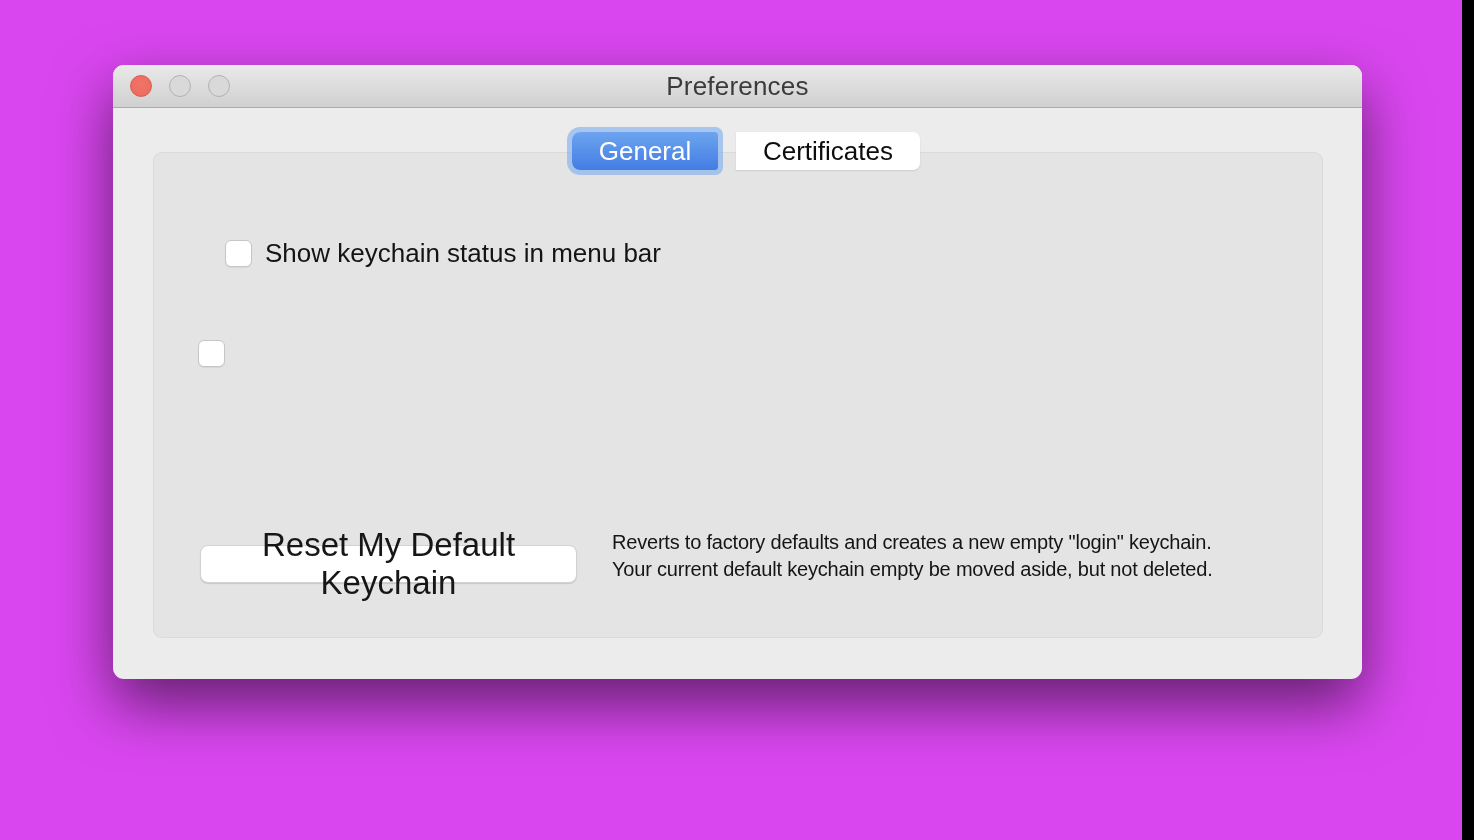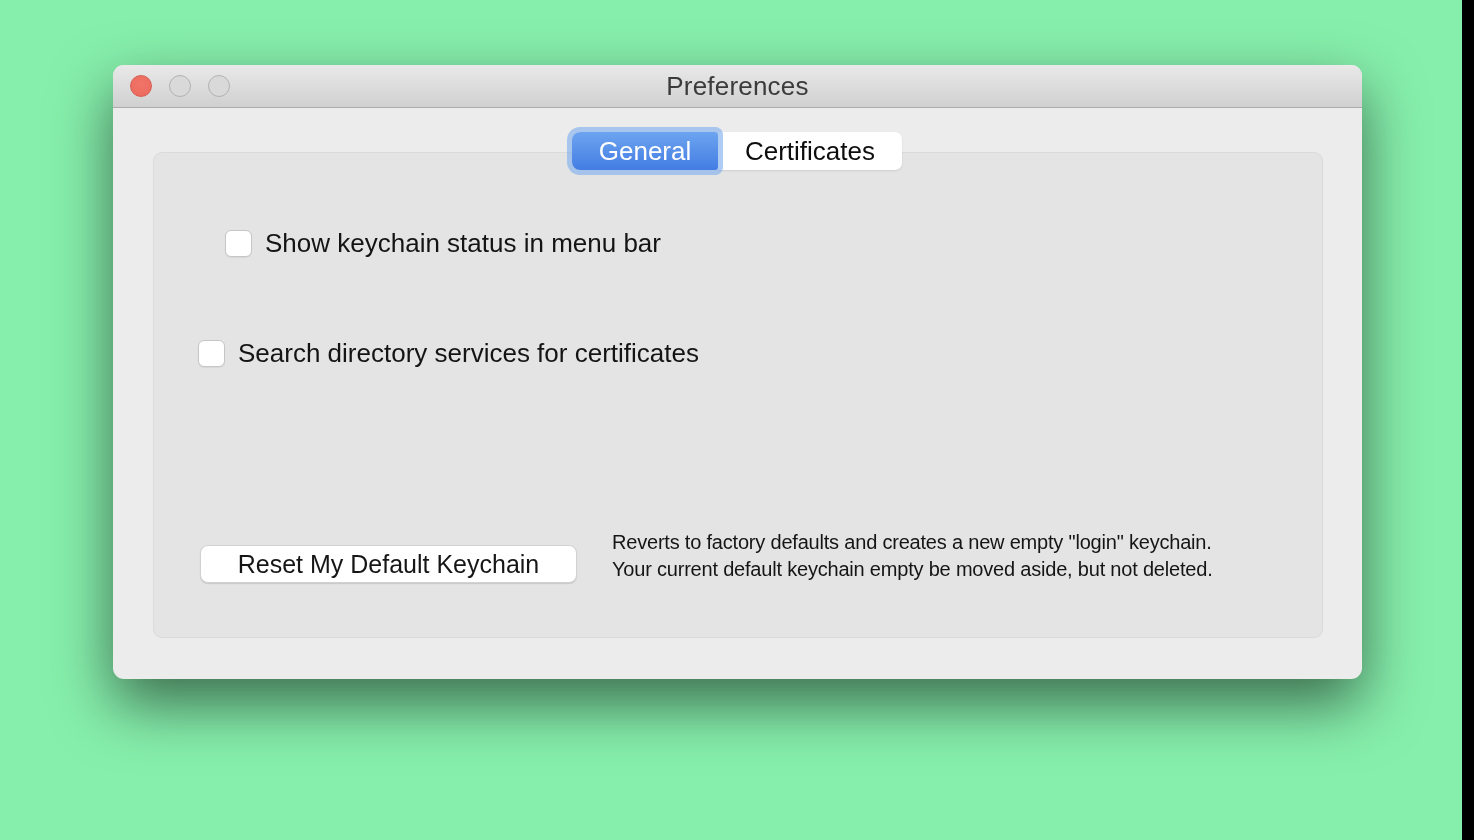--- a/index.html
+++ b/index.html
@@ -8,21 +8,21 @@
     width: 1474px;
     height: 840px;
     background: #000000;
     overflow: hidden;
     font-family: "Liberation Sans", sans-serif;
   }
   .stage {
     position: relative;
     width: 1462px;
     height: 840px;
-    background: #86efac;
+    background: #d946ef;
   }
   .window {
     position: absolute;
     left: 113px;
     top: 65px;
     width: 1249px;
     height: 614px;
     background: #ececec;
     border-radius: 11px;
     box-shadow: 0 25px 60px rgba(0,0,0,0.55);
@@ -80,20 +80,21 @@
     border: 1px solid rgba(0,0,0,0.045);
     border-radius: 9px;
     box-sizing: border-box;
   }
   .segmented {
     position: absolute;
     left: 459px;
     top: 67px;
     height: 38px;
     display: flex;
+    gap: 18px;
   }
   .seg {
     height: 38px;
     display: flex;
     align-items: center;
     justify-content: center;
     font-size: 26px;
     box-sizing: border-box;
     cursor: default;
   }
@@ -115,21 +116,21 @@
     text-align: center;
   }
   .checkbox-row {
     position: absolute;
     left: 85px;
     height: 40px;
     display: flex;
     align-items: center;
     gap: 13px;
   }
-  .checkbox-row.row1 { top: 158px; padding-left: 27px; }
+  .checkbox-row.row1 { top: 168px; padding-left: 27px; }
   .checkbox-row.row2 { top: 268px; }
   .checkbox {
     width: 27px;
     height: 27px;
     background: #ffffff;
     border: 1px solid #c6c6c6;
     border-radius: 6px;
     box-sizing: border-box;
     box-shadow: 0 1px 1px rgba(0,0,0,0.06);
     flex: 0 0 auto;
@@ -144,21 +145,21 @@
     left: 87px;
     top: 480px;
     width: 377px;
     height: 38px;
     background: #ffffff;
     border: 1px solid #d2d2d2;
     border-radius: 8px;
     box-sizing: border-box;
     box-shadow: 0 1px 1px rgba(0,0,0,0.13);
     font-family: "Liberation Sans", sans-serif;
-    font-size: 25px;
+    font-size: 33px;
     color: #161616;
     display: flex;
     align-items: center;
     justify-content: center;
     padding: 0;
   }
   .reset-desc {
     position: absolute;
     left: 499px;
     top: 464px;
@@ -195,21 +196,20 @@
       </div>
     </div>
 
     <div class="checkbox-row row1">
       <span class="checkbox"></span>
       <span class="checkbox-label">Show keychain status in menu bar</span>
     </div>
 
     <div class="checkbox-row row2">
       <span class="checkbox"></span>
-      <span class="checkbox-label">Search directory services for certificates</span>
     </div>
 
     <button class="reset-button">Reset My Default Keychain</button>
 
     <div class="reset-desc">
       <div>Reverts to factory defaults and creates a new empty "login" keychain.</div>
       <div>Your current default keychain empty be moved aside, but not deleted.</div>
     </div>
 
   </div>

